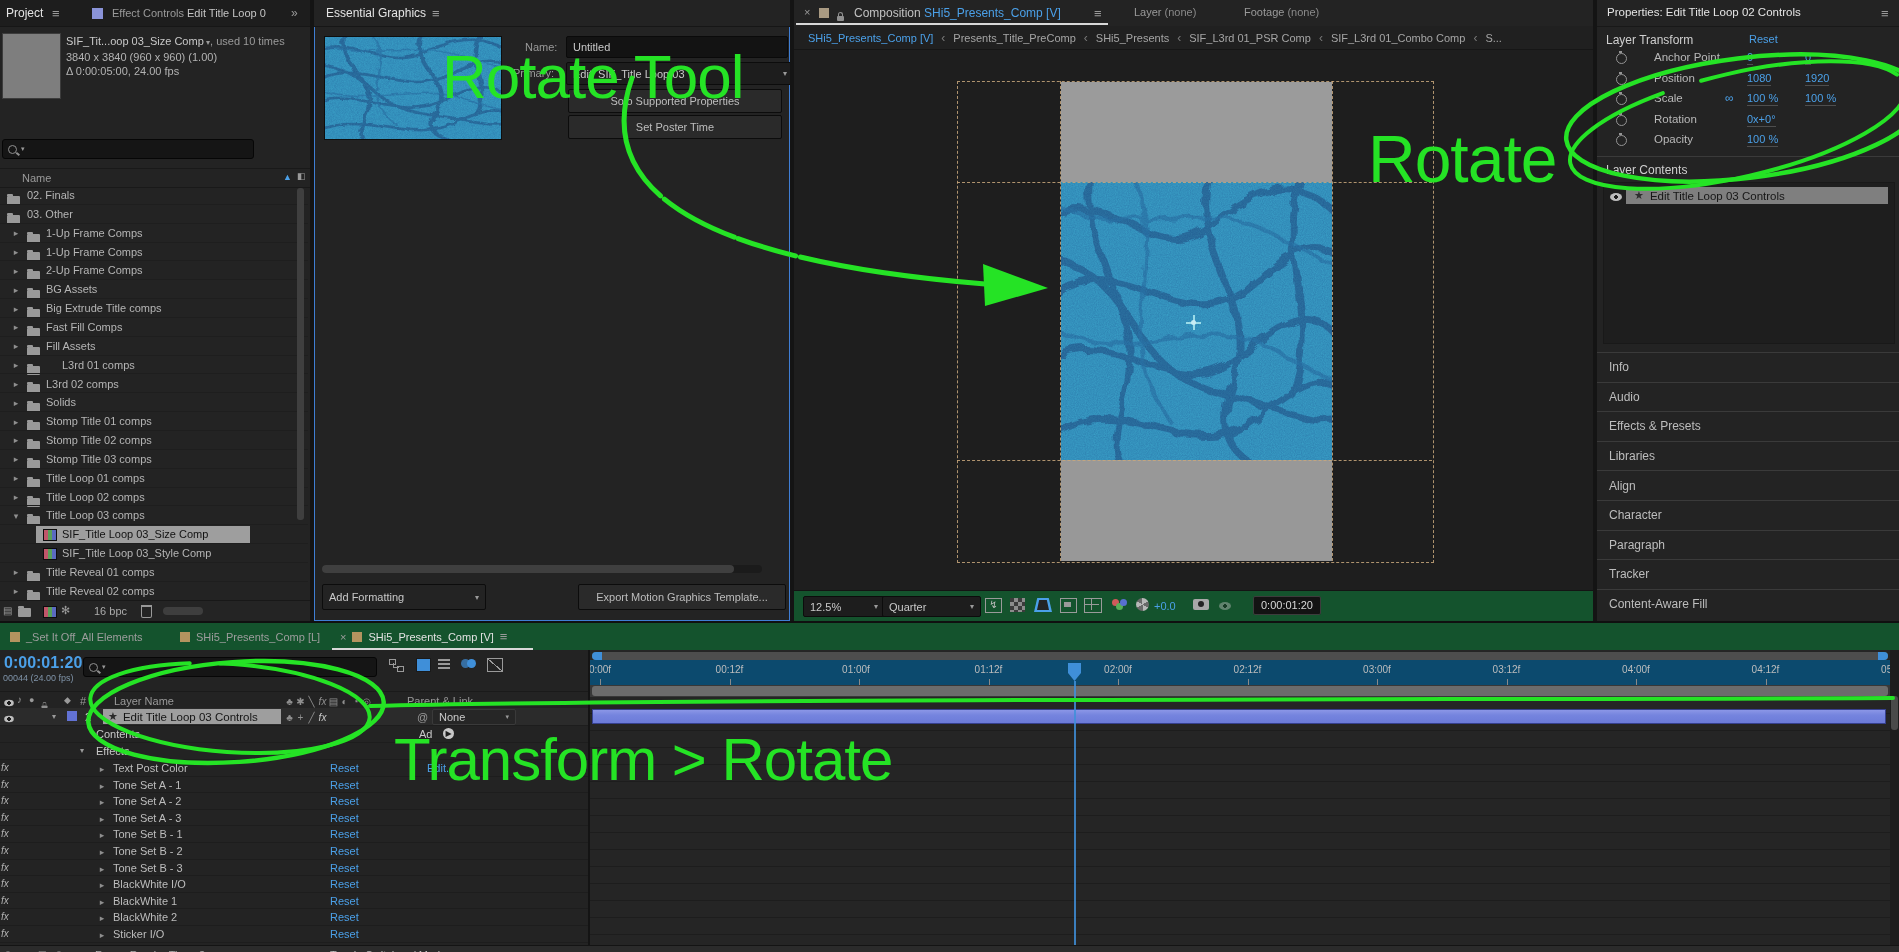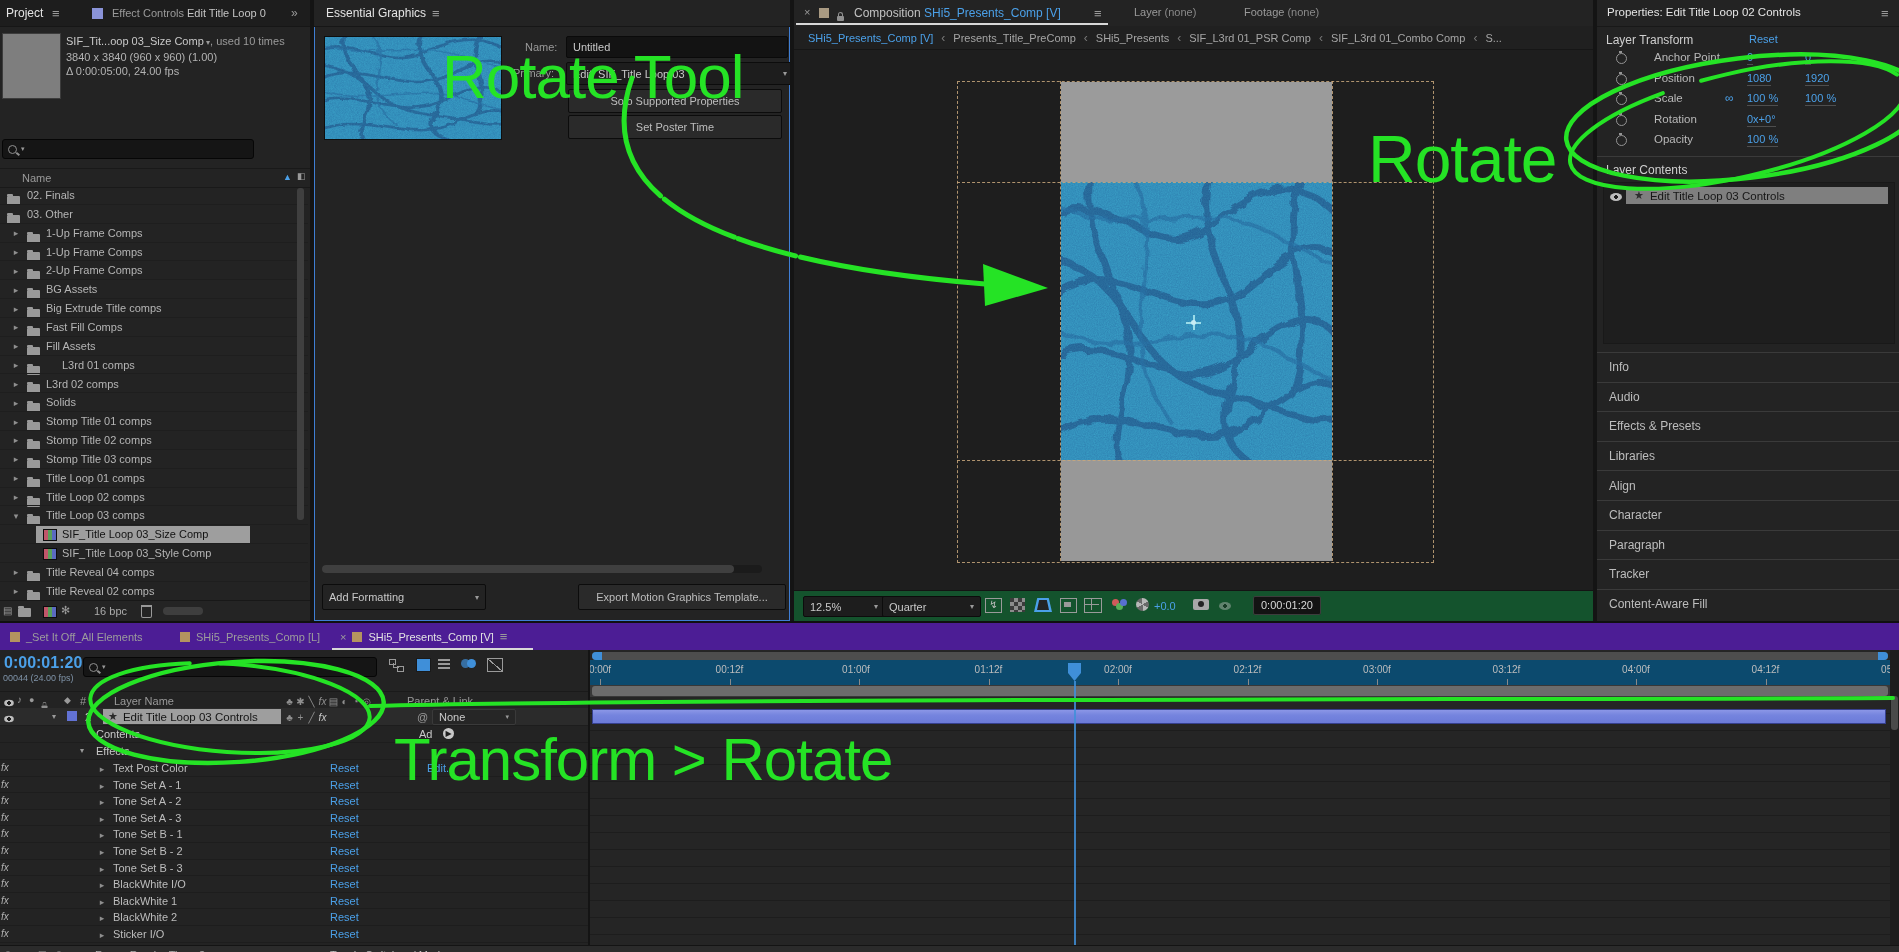--- a/index.html
+++ b/index.html
@@ -228,21 +228,21 @@
           <div class="abs" style="left: 0px; bottom: 0px; width: 308px; height: 1px; background: rgb(30, 30, 30);"></div>
         </div>
         <div class="treerow" style="top: 358.15px; height: 18.85px;">
           <span class="abs compicon" style="left: 43px; top: 4px;"></span>
           <span class="abs" style="left: 62px; top: 3px;">SIF_Title Loop 03_Style Comp</span>
           <div class="abs" style="left: 0px; bottom: 0px; width: 308px; height: 1px; background: rgb(30, 30, 30);"></div>
         </div>
         <div class="treerow" style="top: 377px; height: 18.85px;">
           <span class="abs chev" style="left: 12px;">▸</span>
           <span class="abs folder" style="left: 27px; top: 5px;"></span>
-          <span class="abs" style="left: 46px; top: 3px;">Title Reveal 04 comps</span>
+          <span class="abs" style="left: 46px; top: 3px;">Title Reveal 01 comps</span>
           <div class="abs" style="left: 0px; bottom: 0px; width: 308px; height: 1px; background: rgb(30, 30, 30);"></div>
         </div>
         <div class="treerow" style="top: 395.85px; height: 18.85px;">
           <span class="abs chev" style="left: 12px;">▸</span>
           <span class="abs folder" style="left: 27px; top: 5px;"></span>
           <span class="abs" style="left: 46px; top: 3px;">Title Reveal 02 comps</span>
           <div class="abs" style="left: 0px; bottom: 0px; width: 308px; height: 1px; background: rgb(30, 30, 30);"></div>
         </div>
       </div>
 
@@ -419,21 +419,21 @@
         <div class="stackrow" style="top: 236.8px; height: 29.6px;">Content-Aware Fill</div>
       </div>
   </div>
 
   <div class="abs" style="left:310px;top:0;width:4px;height:621px;background:#141414;"></div>
   <div class="abs" style="left:790px;top:0;width:4px;height:621px;background:#141414;"></div>
   <div class="abs" style="left:1593px;top:0;width:4px;height:621px;background:#141414;"></div>
   <div class="abs" style="left:0;top:621px;width:1899px;height:2px;background:#101010;"></div>
 
   <div class="panel" style="left:0;top:623px;width:1899px;height:329px;background:#1e1e1e;">
-    <div class="abs" id="tl-tabs" style="left:0;top:0;width:1899px;height:27px;background:#4c1d95;border-bottom:1px solid #141414;">
+    <div class="abs" id="tl-tabs" style="left:0;top:0;width:1899px;height:27px;background:#14532d;border-bottom:1px solid #141414;">
         <div class="tl-tab" style="left: 10px;">
           <span class="tansq"></span>
           <span>_Set It Off_All Elements</span>
         </div>
         <div class="tl-tab" style="left: 180px;">
           <span class="tansq"></span>
           <span>SHi5_Presents_Comp [L]</span>
         </div>
         <div class="tl-tab" style="left: 340px;">
           <span style="color: rgb(157, 157, 157);">×</span>

